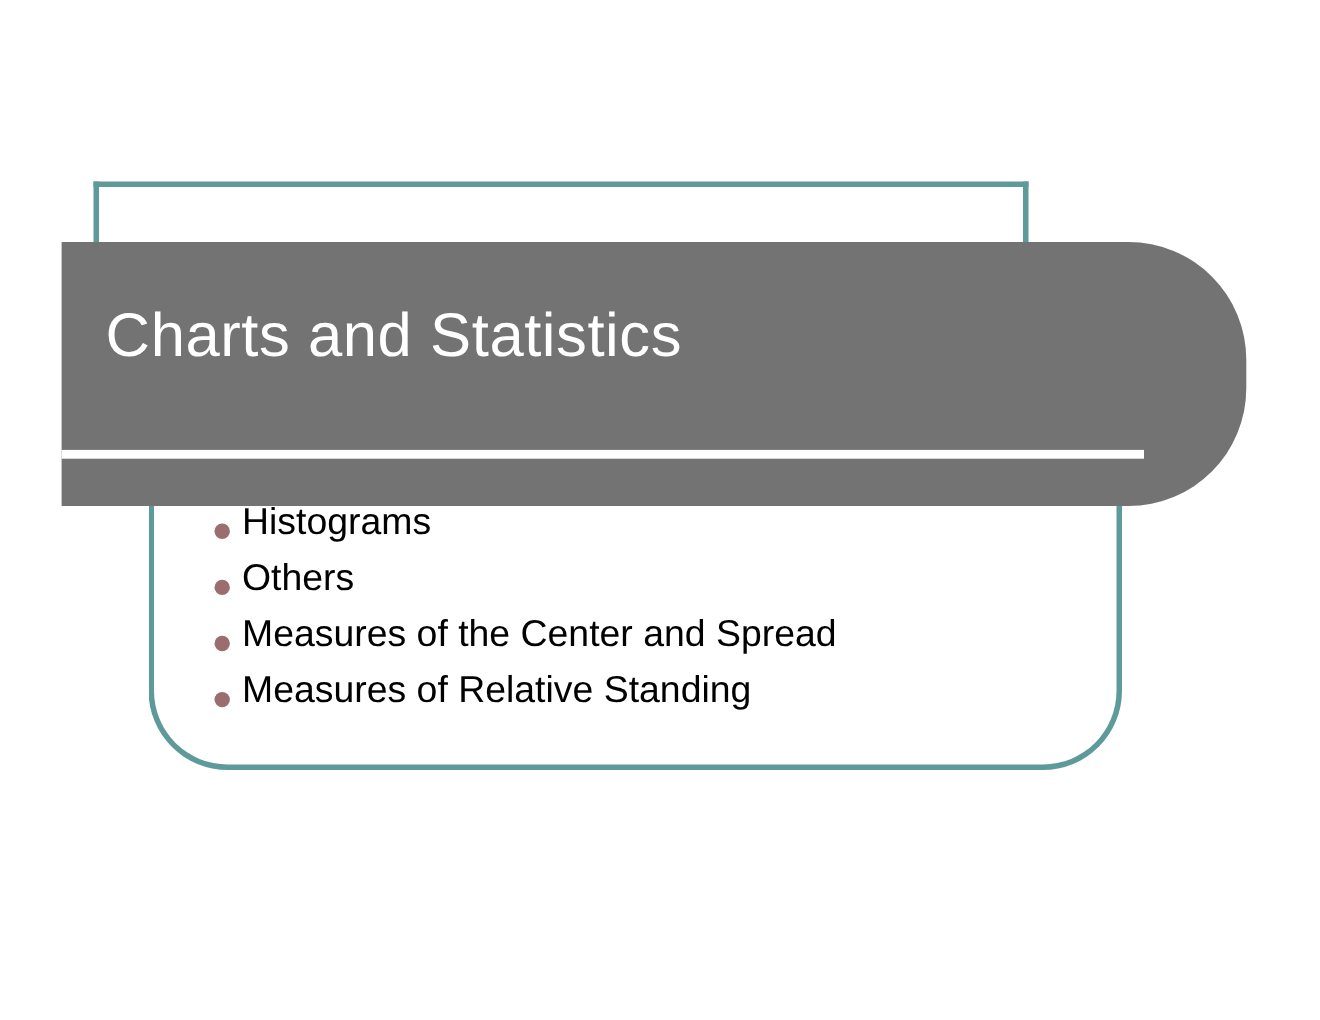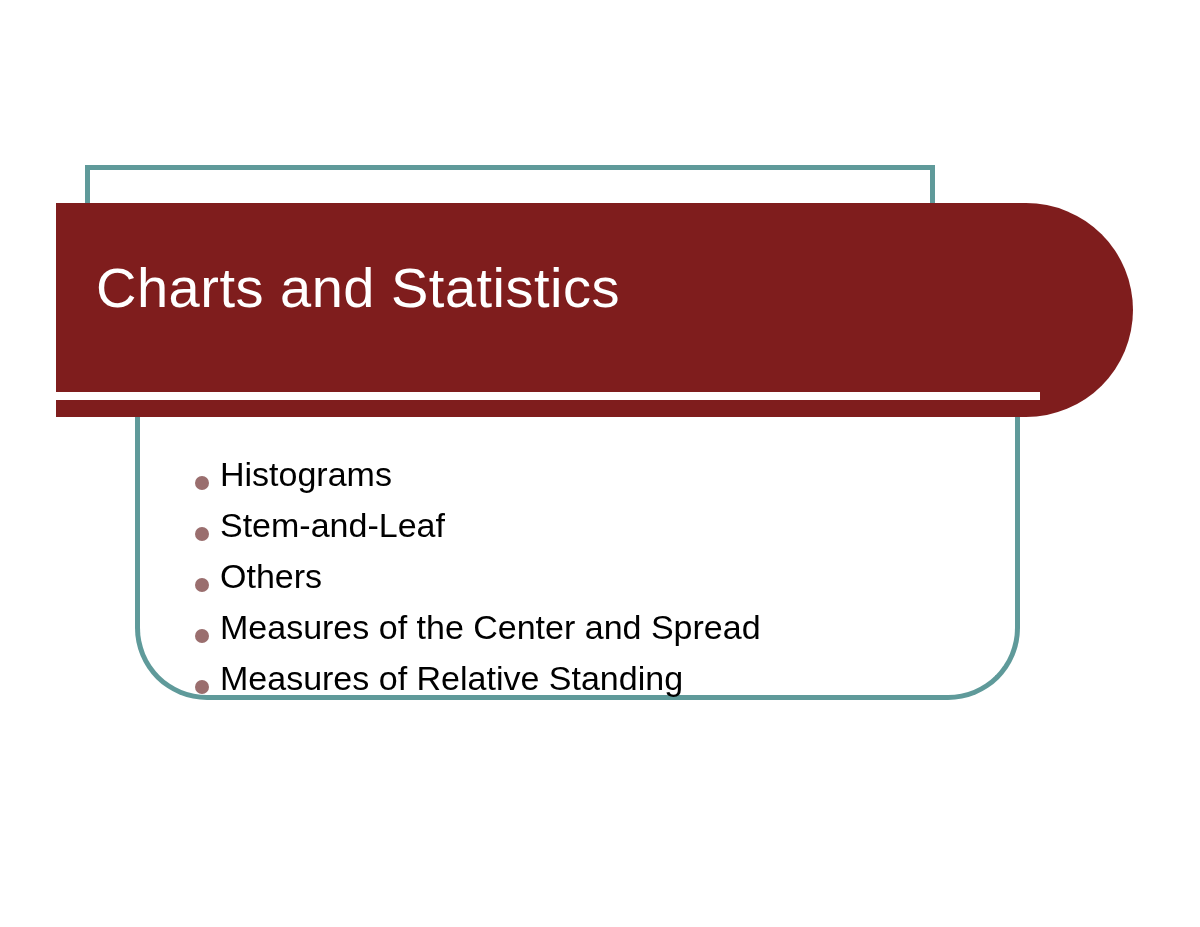--- a/index.html
+++ b/index.html
@@ -54,24 +54,24 @@
     border-top: none;
     box-sizing: border-box;
     border-bottom-left-radius: 72px;
     border-bottom-right-radius: 72px;
   }
 
   
   .banner {
     position: absolute;
     left: 56px;
-    top: 203px;
+    top: 220px;
     width: 1077px;
-    height: 214px;
-    background: #7f1d1d;
+    height: 240px;
+    background: #737373;
     border-top-right-radius: 107px;
     border-bottom-right-radius: 107px;
   }
 
   .banner-title {
     position: absolute;
     left: 40px;
     top: 0;
     height: 170px;
     line-height: 170px;
@@ -140,24 +140,20 @@
     <div class="banner-rule"></div>
   </div>
 
   <div class="bullet-list">
 
     <div class="bullet-item">
       <span class="bullet-dot"></span>
       <span class="bullet-text">Histograms</span>
     </div>
 
-    <div class="bullet-item">
-      <span class="bullet-dot"></span>
-      <span class="bullet-text">Stem-and-Leaf</span>
-    </div>
 
     <div class="bullet-item">
       <span class="bullet-dot"></span>
       <span class="bullet-text">Others</span>
     </div>
 
     <div class="bullet-item">
       <span class="bullet-dot"></span>
       <span class="bullet-text">Measures of the Center and Spread</span>
     </div>

